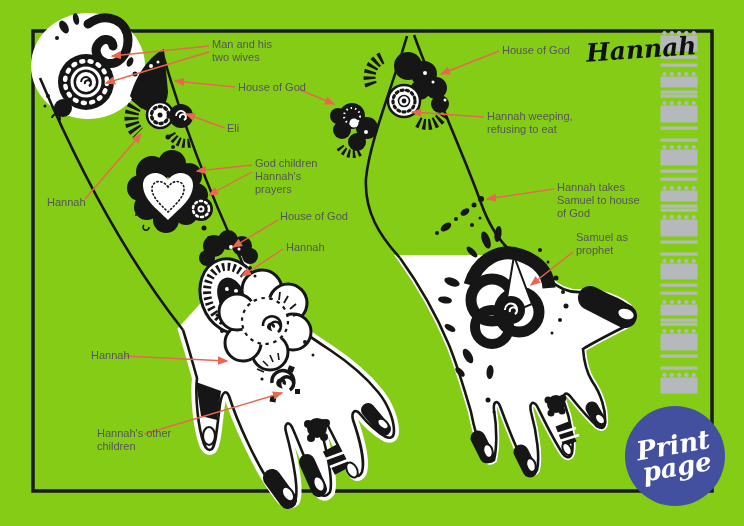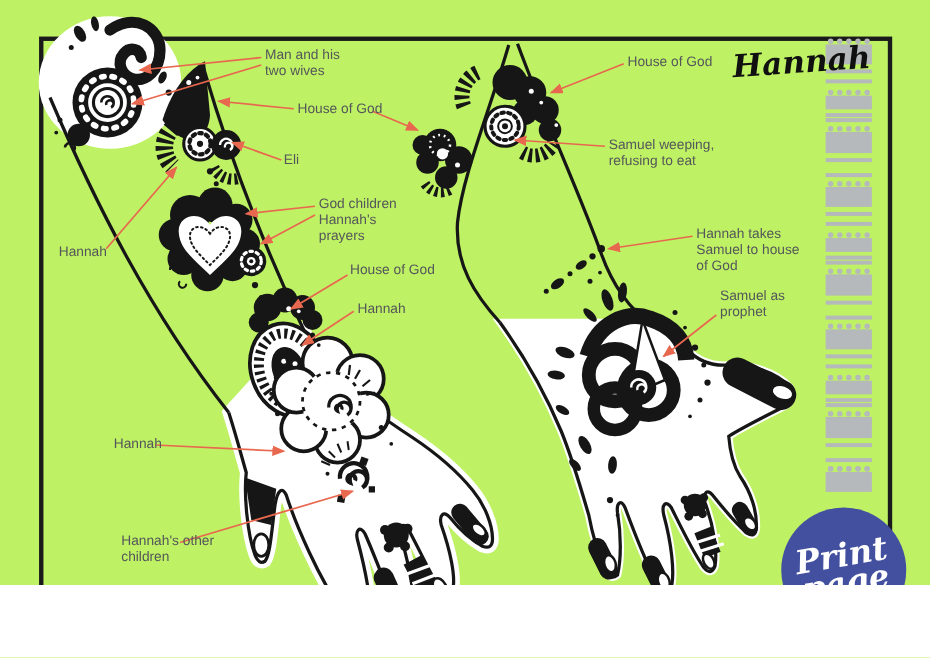--- a/index.html
+++ b/index.html
@@ -1,16 +1,16 @@
 <!DOCTYPE html>
 <html><head>
 <meta charset="utf-8">
 <style>
   html,body{margin:0;padding:0;background:#ffffff;}
-  #stage{position:relative;width:744px;height:468px;background:#bef264;overflow:hidden;
+  #stage{position:relative;width:744px;height:526px;background:#84cc16;overflow:hidden;
          font-family:"Liberation Sans",sans-serif;}
   .lbl{position:absolute;font-size:11px;line-height:1.2;color:#55565A;letter-spacing:0;}
   .nowrap{white-space:nowrap;}
   #script-title{position:absolute;left:586px;top:36px;width:80px;text-align:center;
     font-family:"DejaVu Serif",serif;font-style:italic;font-weight:bold;font-size:25px;
     color:#101010;transform:rotate(-4deg);}
   #print-btn{position:absolute;left:625px;top:406px;width:100px;height:100px;border-radius:50%;
     background:#4350A0;display:flex;align-items:center;justify-content:center;cursor:pointer;}
   #print-btn .ptxt{transform:rotate(-10deg);text-align:center;color:#ffffff;
     font-family:"DejaVu Serif",serif;font-style:italic;font-weight:bold;
@@ -424,21 +424,21 @@
 <div class="lbl" style="left:212px;top:38px;width:66px;">Man and his two wives</div>
 <div class="lbl nowrap" style="left:238px;top:81px;">House of God</div>
 <div class="lbl nowrap" style="left:227px;top:122px;">Eli</div>
 <div class="lbl nowrap" style="left:47px;top:196px;">Hannah</div>
 <div class="lbl" style="left:255px;top:157px;width:68px;">God children Hannah's prayers</div>
 <div class="lbl nowrap" style="left:280px;top:210px;">House of God</div>
 <div class="lbl nowrap" style="left:286px;top:241px;">Hannah</div>
 <div class="lbl nowrap" style="left:91px;top:349px;">Hannah</div>
 <div class="lbl" style="left:97px;top:427px;width:78px;">Hannah's other children</div>
 <div class="lbl nowrap" style="left:502px;top:44px;">House of God</div>
-<div class="lbl" style="left:487px;top:110px;width:92px;">Samuel weeping, refusing to eat</div>
+<div class="lbl" style="left:487px;top:110px;width:92px;">Hannah weeping, refusing to eat</div>
 <div class="lbl" style="left:557px;top:181px;width:94px;">Hannah takes Samuel to house of God</div>
 <div class="lbl" style="left:576px;top:231px;width:64px;">Samuel as prophet</div>
 
 <div id="script-title">Hannah</div>
 
 <div id="print-btn">
   <div class="ptxt">
     <div>Print</div>
     <div>page</div>
   </div>

